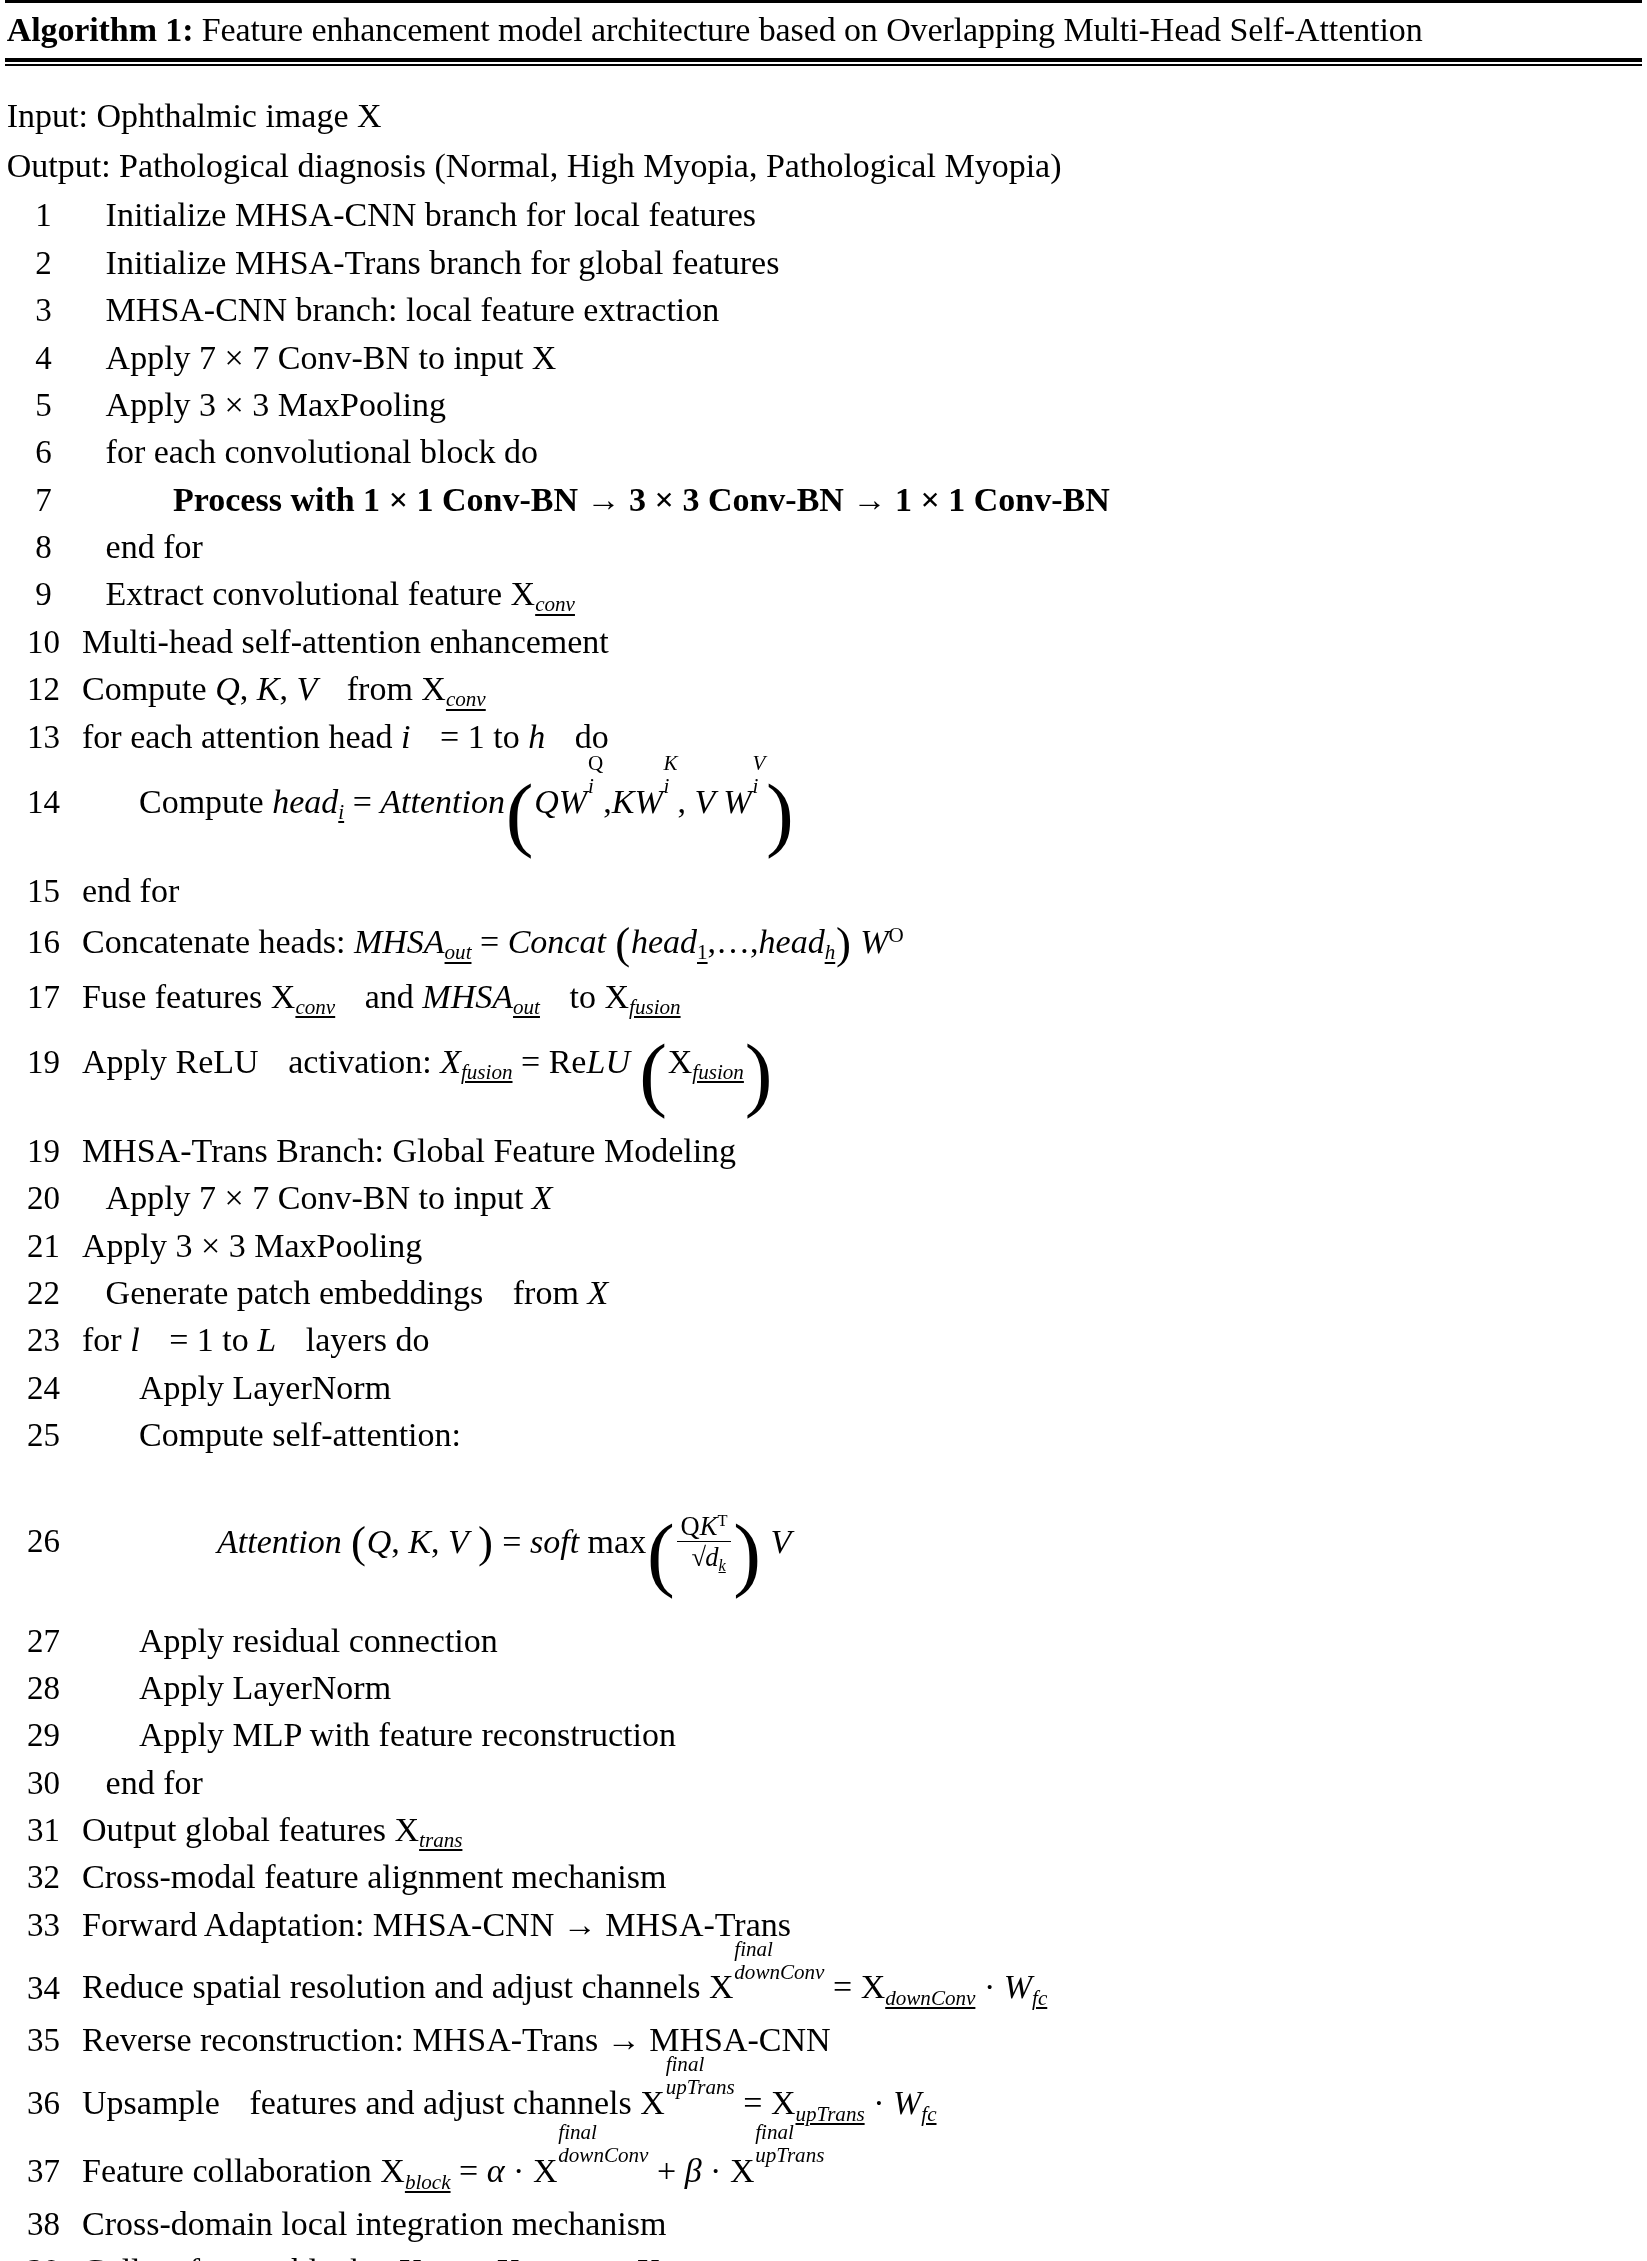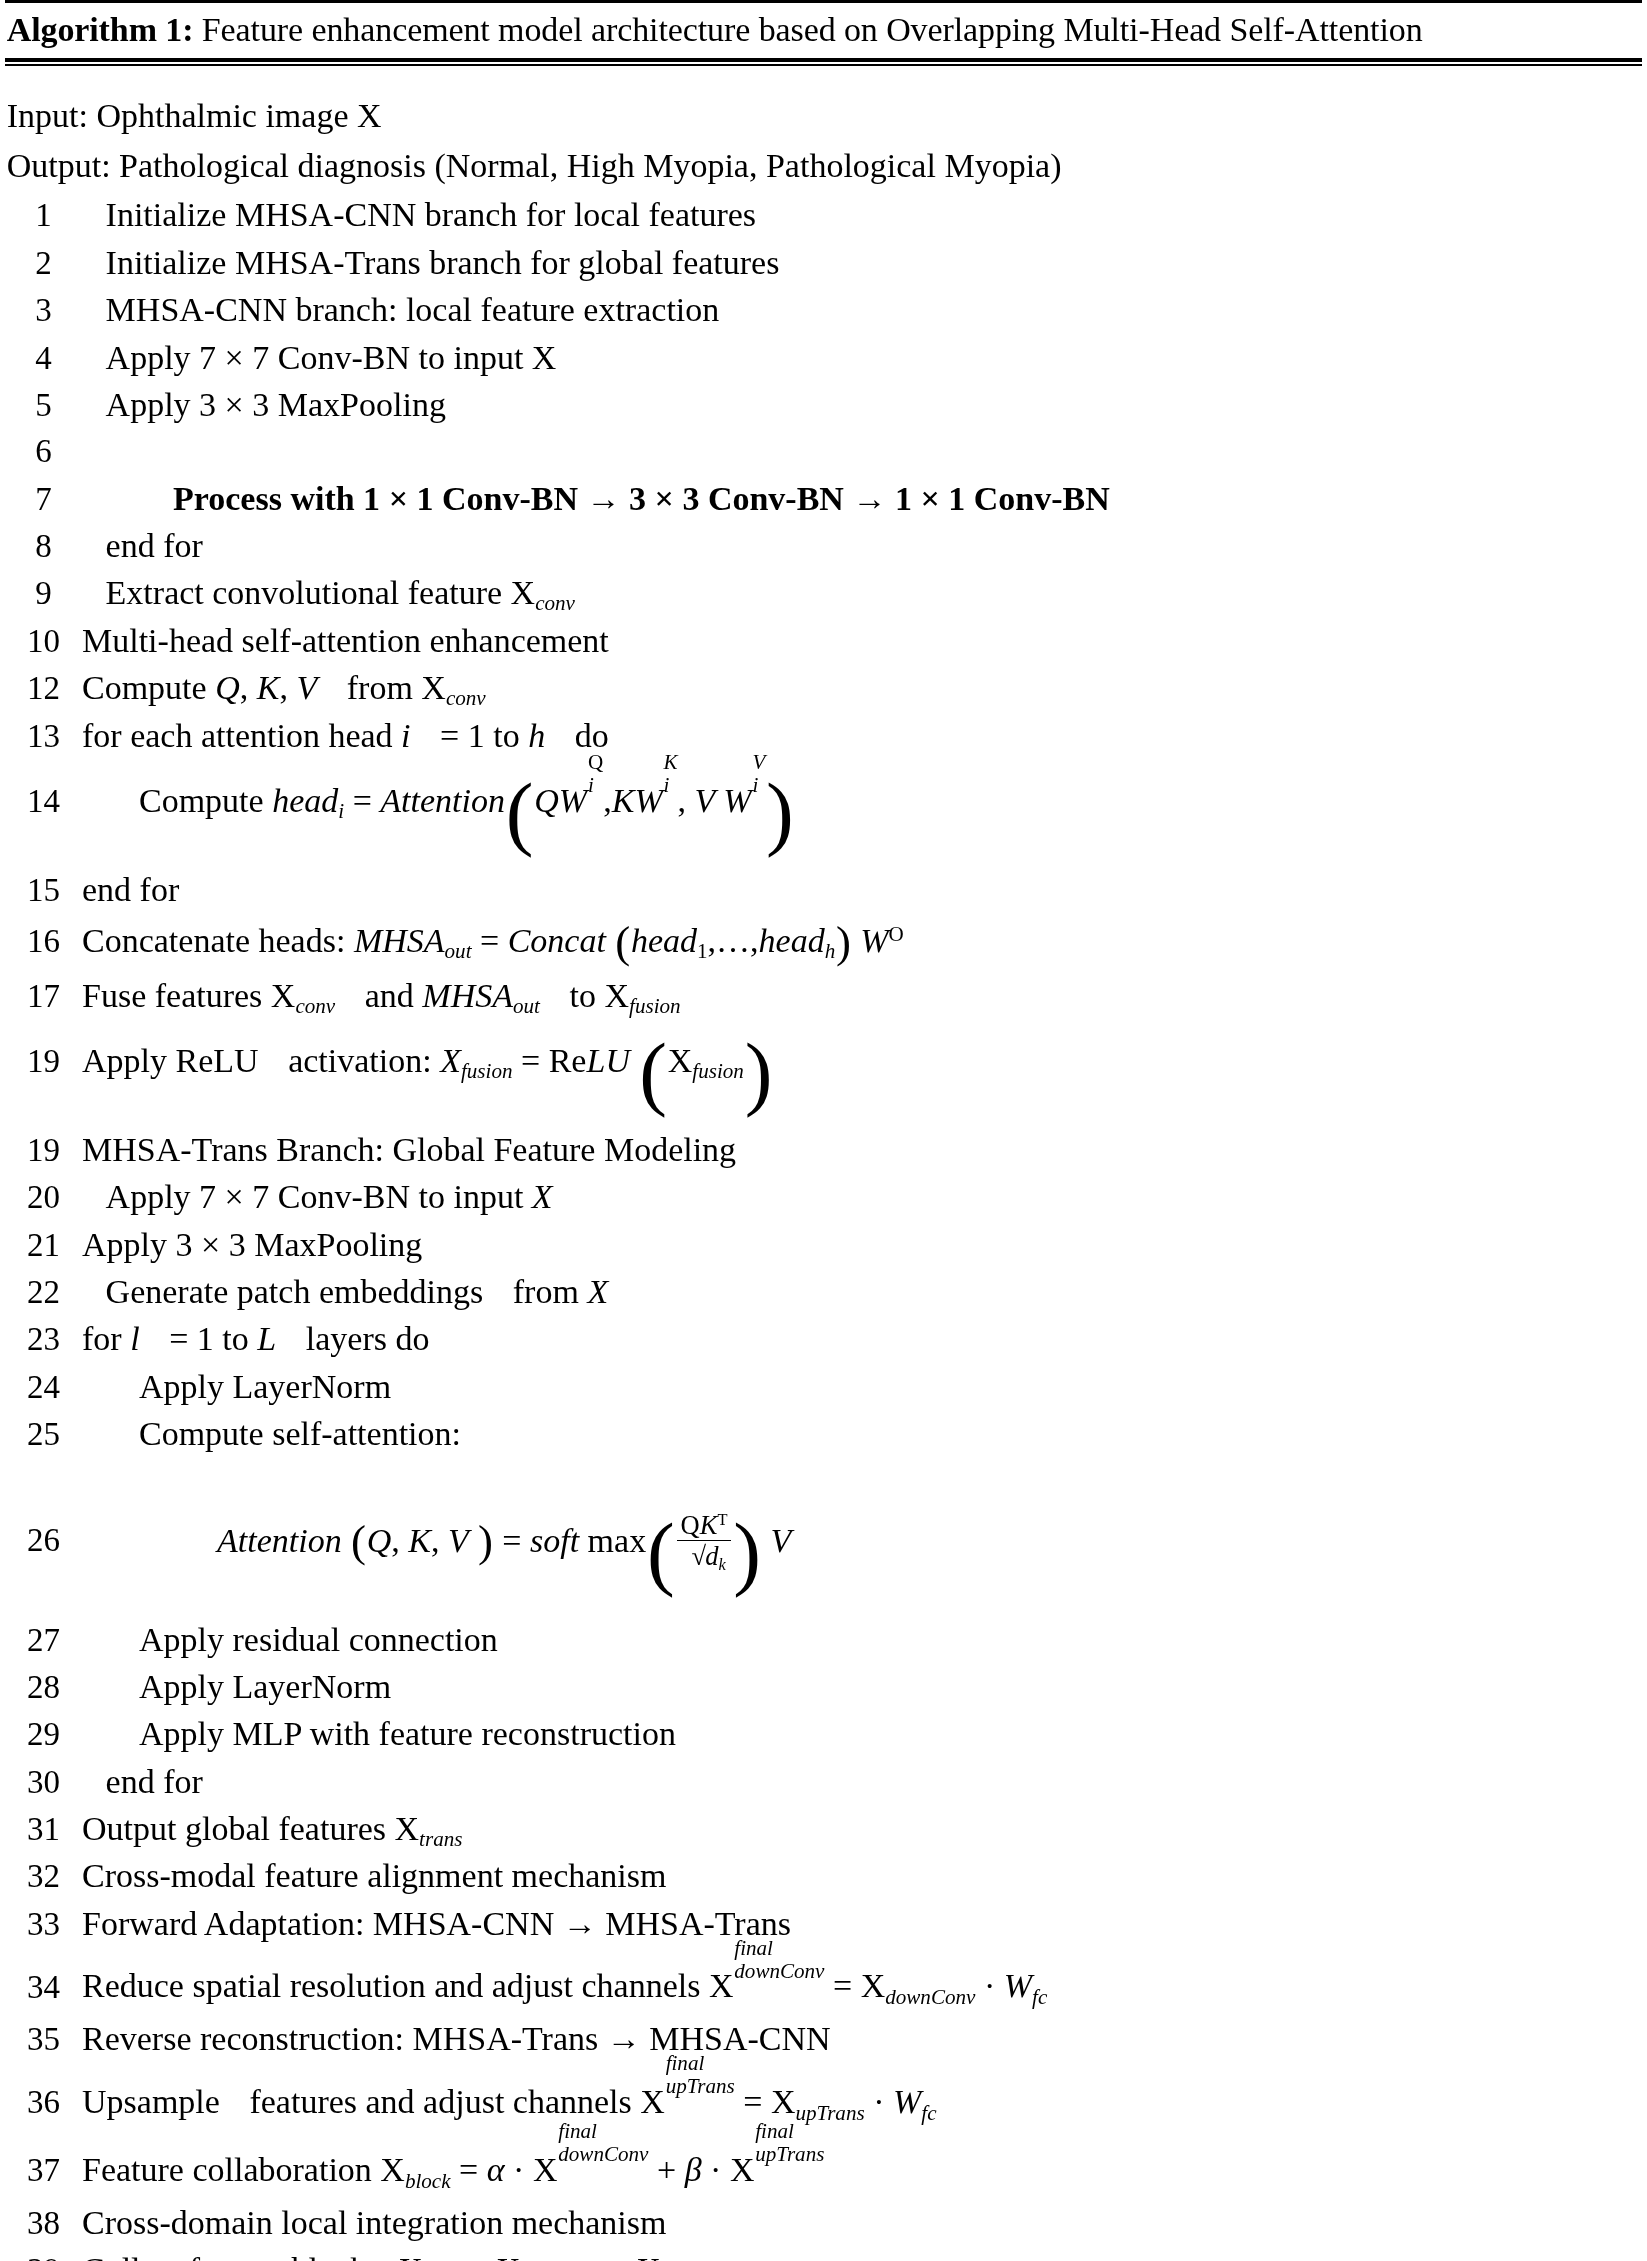--- a/index.html
+++ b/index.html
@@ -99,21 +99,21 @@
   i.m, span.m {
     font-style: italic;
   }
   .up  { font-style: normal; }
 
   sub, sup {
     font-size: 0.62em;
     font-style: italic;
     line-height: 0;
   }
-  sub { vertical-align: -0.30em; }
+  sub { vertical-align: -0.30em; text-decoration: underline; }
   sup { vertical-align: 0.52em; }
   sub.up, sup.up { font-style: normal; }
 
   .paren {
     font-size: 1.32em;
     vertical-align: -0.11em;
     font-style: normal;
     padding: 0 0.8px;
   }
   .bigparen {
@@ -210,20 +210,21 @@
       <span class="body ind1">Apply 7 <span class="times">×</span> 7 Conv-BN to input X</span>
     </div>
 
     <div class="step">
       <span class="num">5</span>
       <span class="body ind1">Apply 3 <span class="times">×</span> 3 MaxPooling</span>
     </div>
 
     <div class="step">
       <span class="num">6</span>
+      <span class="body ind1">for each convolutional block do</span>
     </div>
 
     <div class="step">
       <span class="num">7</span>
       <span class="body ind3">Process with 1 <span class="times">×</span> 1 Conv-BN <span class="arrow">→</span> 3 <span class="times">×</span> 3 Conv-BN <span class="arrow">→</span> 1 <span class="times">×</span> 1 Conv-BN</span>
     </div>
 
     <div class="step">
       <span class="num">8</span>
       <span class="body ind1">end for</span>

